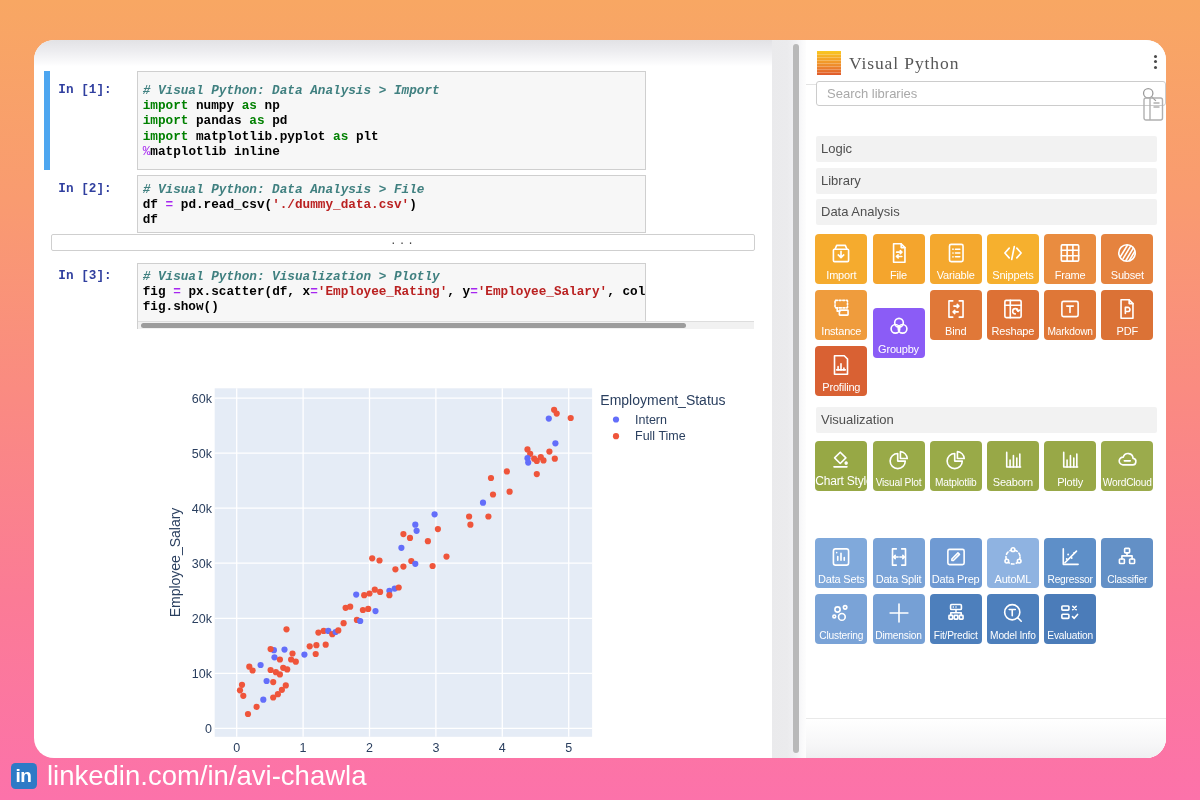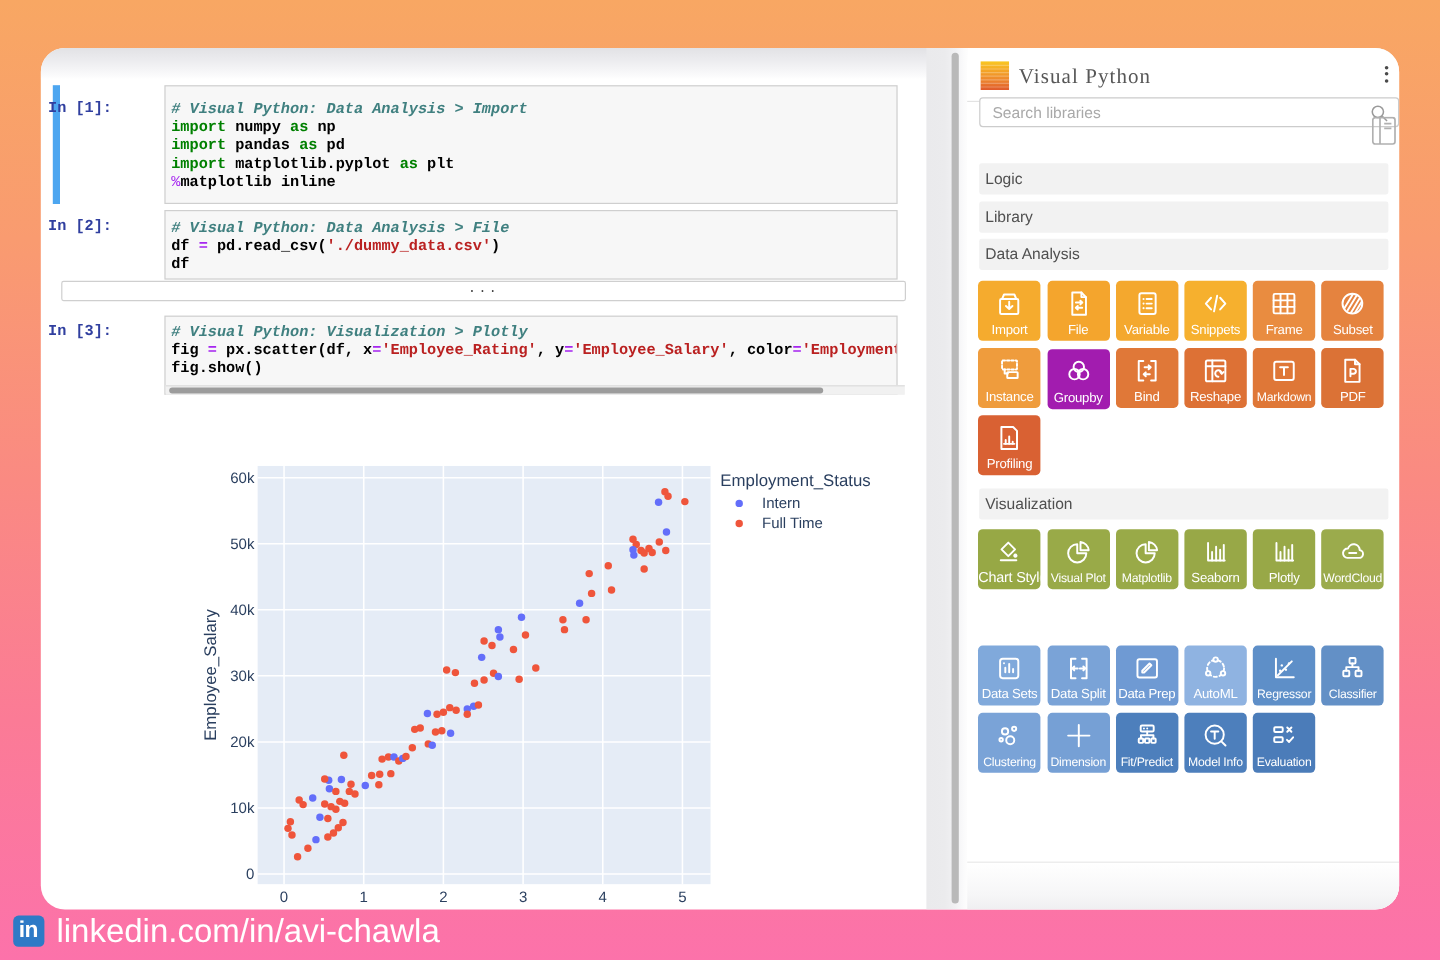--- a/index.html
+++ b/index.html
@@ -1,21 +1,21 @@
 <!DOCTYPE html>
 <html><head><meta charset="utf-8"><style>
 *{margin:0;padding:0;box-sizing:border-box}
 html,body{width:1200px;height:800px;overflow:hidden}
 body{background:linear-gradient(180deg,#f8a763 0%,#f99b70 25%,#fa8a82 50%,#fb7b96 75%,#fc72aa 100%);
  font-family:"Liberation Sans",sans-serif;position:relative}
 .card{position:absolute;left:34px;top:39.5px;width:1132px;height:718px;background:#fff;border-radius:20px;overflow:hidden}
 .topband{position:absolute;left:0;top:0;width:772px;height:26px;background:linear-gradient(180deg,#e2e2e5 0%,#ececef 40%,#fbfbfc 90%,#fff 100%)}
 .mono{font-family:"Liberation Mono",monospace;font-size:12.7px;line-height:15.4px;white-space:pre;font-weight:bold}
-.prompt{position:absolute;color:#303f9f;text-align:left;width:90px}
-.codebox{position:absolute;left:102.7px;width:611px;background:#f7f7f7;border:1px solid #cfcfcf;overflow:hidden}
+.prompt{position:absolute;color:#303f9f;text-align:center;width:90px}
+.codebox{position:absolute;left:102.7px;width:509px;background:#f7f7f7;border:1px solid #cfcfcf;overflow:hidden}
 .c{color:#408080;font-style:italic}
 .k{color:#008000;font-weight:bold}
 .o{color:#a626f0;font-weight:bold}
 .s{color:#ba2121}
 .bluebar{position:absolute;left:10.2px;top:31px;width:5.4px;height:99px;background:#4da6f0}
 .collapsed{position:absolute;left:16.7px;top:194px;width:704.6px;height:17.8px;border:1px solid #cfcfcf;border-radius:2px;background:#fff;text-align:center;color:#424242;font-family:"Liberation Mono",monospace;font-size:11px;line-height:13px;letter-spacing:2px}
 .hsb{position:absolute;left:103.7px;top:281px;width:616.6px;height:8px;background:#f1f1f1;border-top:1px solid #ddd}
 .hsb i{position:absolute;left:3px;top:1px;width:545px;height:5.5px;background:#9c9c9c;border-radius:3px}
 .gutter{position:absolute;left:738px;top:0;width:34px;height:718px;background:linear-gradient(90deg,#eaeaec 0%,#ebebed 45%,#f1f1f3 70%,#fafafb 90%,#fdfdfd 100%)}
 .vsb{position:absolute;left:759px;top:4.5px;width:5.5px;height:709px;background:#b9b9b9;border-radius:3px}
@@ -283,21 +283,21 @@
         <b>Subset</b>
       </div>
   <div class="bt" style="left:9.3px;top:250.5px;background:#ef9c3d">
         <svg viewBox="0 0 24 24">
           <rect x="6.5" y="4" width="11.5" height="7" rx="0.5" stroke-dasharray="1.8 1.5"></rect>
           <path d="M8.5 11 V14 H11"></path>
           <rect x="10.5" y="13" width="8" height="4.6" rx="0.5"></rect>
         </svg>
         <b>Instance</b>
       </div>
-  <div class="bt" style="left:66.5px;top:251px;background:#a21caf">
+  <div class="bt" style="left:66.5px;top:268px;background:#8b5cf6">
         <svg viewBox="0 0 24 24">
           <circle cx="12" cy="9" r="4"></circle>
           <circle cx="8.7" cy="14.6" r="4"></circle>
           <circle cx="15.3" cy="14.6" r="4"></circle>
         </svg>
         <b>Groupby</b>
       </div>
   <div class="bt" style="left:123.7px;top:250.5px;background:#e07838">
         <svg viewBox="0 0 24 24">
           <path d="M9 4.5 H5.5 V19.5 H9"></path>

